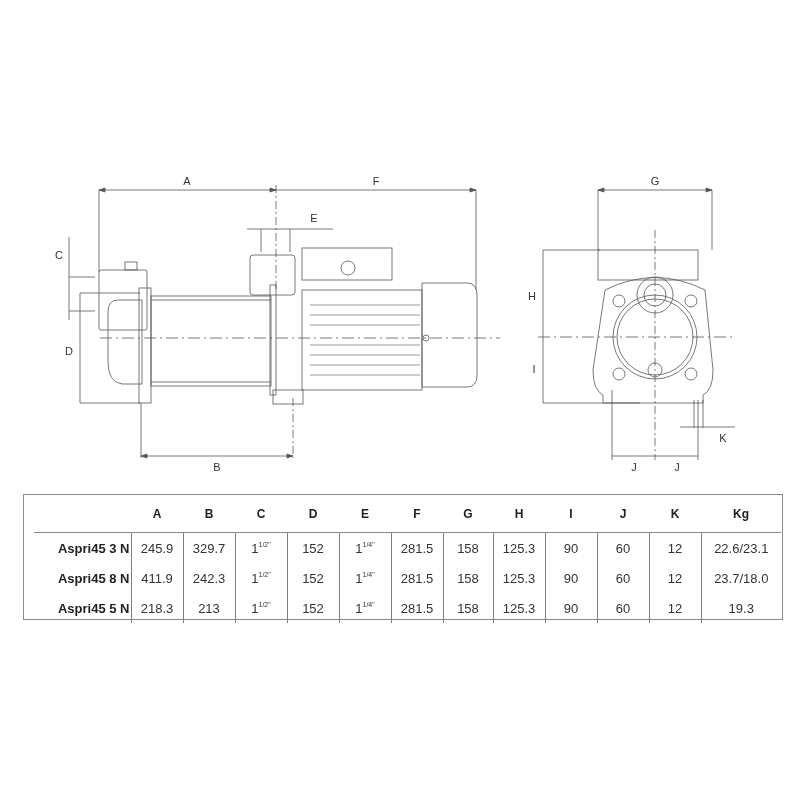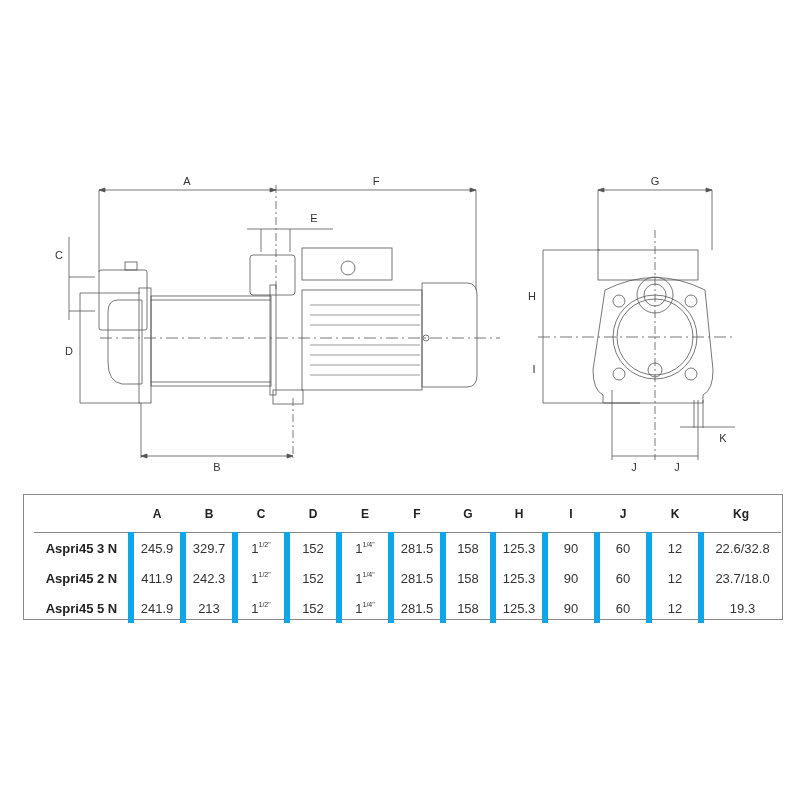--- a/index.html
+++ b/index.html
@@ -3,22 +3,22 @@
 <meta charset="utf-8">
 <style>
   html,body{margin:0;padding:0;background:#fff;}
   body{width:800px;height:800px;position:relative;overflow:hidden;font-family:"Liberation Sans",sans-serif;color:#333;}
   #drawing{position:absolute;left:0;top:0;width:800px;height:490px;}
   .dimlbl{font-family:"Liberation Sans",sans-serif;font-size:11px;fill:#333;}
   #table-frame{position:absolute;left:23px;top:494px;width:760px;height:126px;border:1px solid #8a8a8a;box-sizing:border-box;}
   table{position:absolute;left:10px;top:0;border-collapse:collapse;font-size:13px;}
   th{font-weight:bold;font-size:12px;height:35px;border-bottom:1.5px solid #888;text-align:center;color:#222;}
   td{height:28px;text-align:center;color:#333;}
-  td.model{text-align:center;font-weight:bold;color:#222;padding-left:2px;}
-  td.v{border-left:6px solid #0ea5e9;}
+  td.model{text-align:right;font-weight:bold;color:#222;padding-left:2px;}
+  td.v{border-left:1px solid #0ea5e9;}
   sup{font-size:7px;vertical-align:6px;}
 </style>
 </head>
 <body>
 
 <svg id="drawing" viewBox="0 0 800 490" xmlns="http://www.w3.org/2000/svg">
   <g stroke="#555" fill="none" stroke-width="0.8">
 
     <g>
       <line x1="99" y1="190" x2="99" y2="272"></line>
@@ -179,40 +179,40 @@
         <td class="v">329.7</td>
         <td class="v"><span>1</span><sup>1/2"</sup></td>
         <td class="v">152</td>
         <td class="v"><span>1</span><sup>1/4"</sup></td>
         <td class="v">281.5</td>
         <td class="v">158</td>
         <td class="v">125.3</td>
         <td class="v">90</td>
         <td class="v">60</td>
         <td class="v">12</td>
-        <td class="v">22.6/32.8</td>
-      </tr>
-      <tr>
-        <td class="model">Aspri45 2 N</td>
+        <td class="v">22.6/23.1</td>
+      </tr>
+      <tr>
+        <td class="model">Aspri45 8 N</td>
         <td class="v">411.9</td>
         <td class="v">242.3</td>
         <td class="v"><span>1</span><sup>1/2"</sup></td>
         <td class="v">152</td>
         <td class="v"><span>1</span><sup>1/4"</sup></td>
         <td class="v">281.5</td>
         <td class="v">158</td>
         <td class="v">125.3</td>
         <td class="v">90</td>
         <td class="v">60</td>
         <td class="v">12</td>
         <td class="v">23.7/18.0</td>
       </tr>
       <tr>
         <td class="model">Aspri45 5 N</td>
-        <td class="v">241.9</td>
+        <td class="v">218.3</td>
         <td class="v">213</td>
         <td class="v"><span>1</span><sup>1/2"</sup></td>
         <td class="v">152</td>
         <td class="v"><span>1</span><sup>1/4"</sup></td>
         <td class="v">281.5</td>
         <td class="v">158</td>
         <td class="v">125.3</td>
         <td class="v">90</td>
         <td class="v">60</td>
         <td class="v">12</td>

